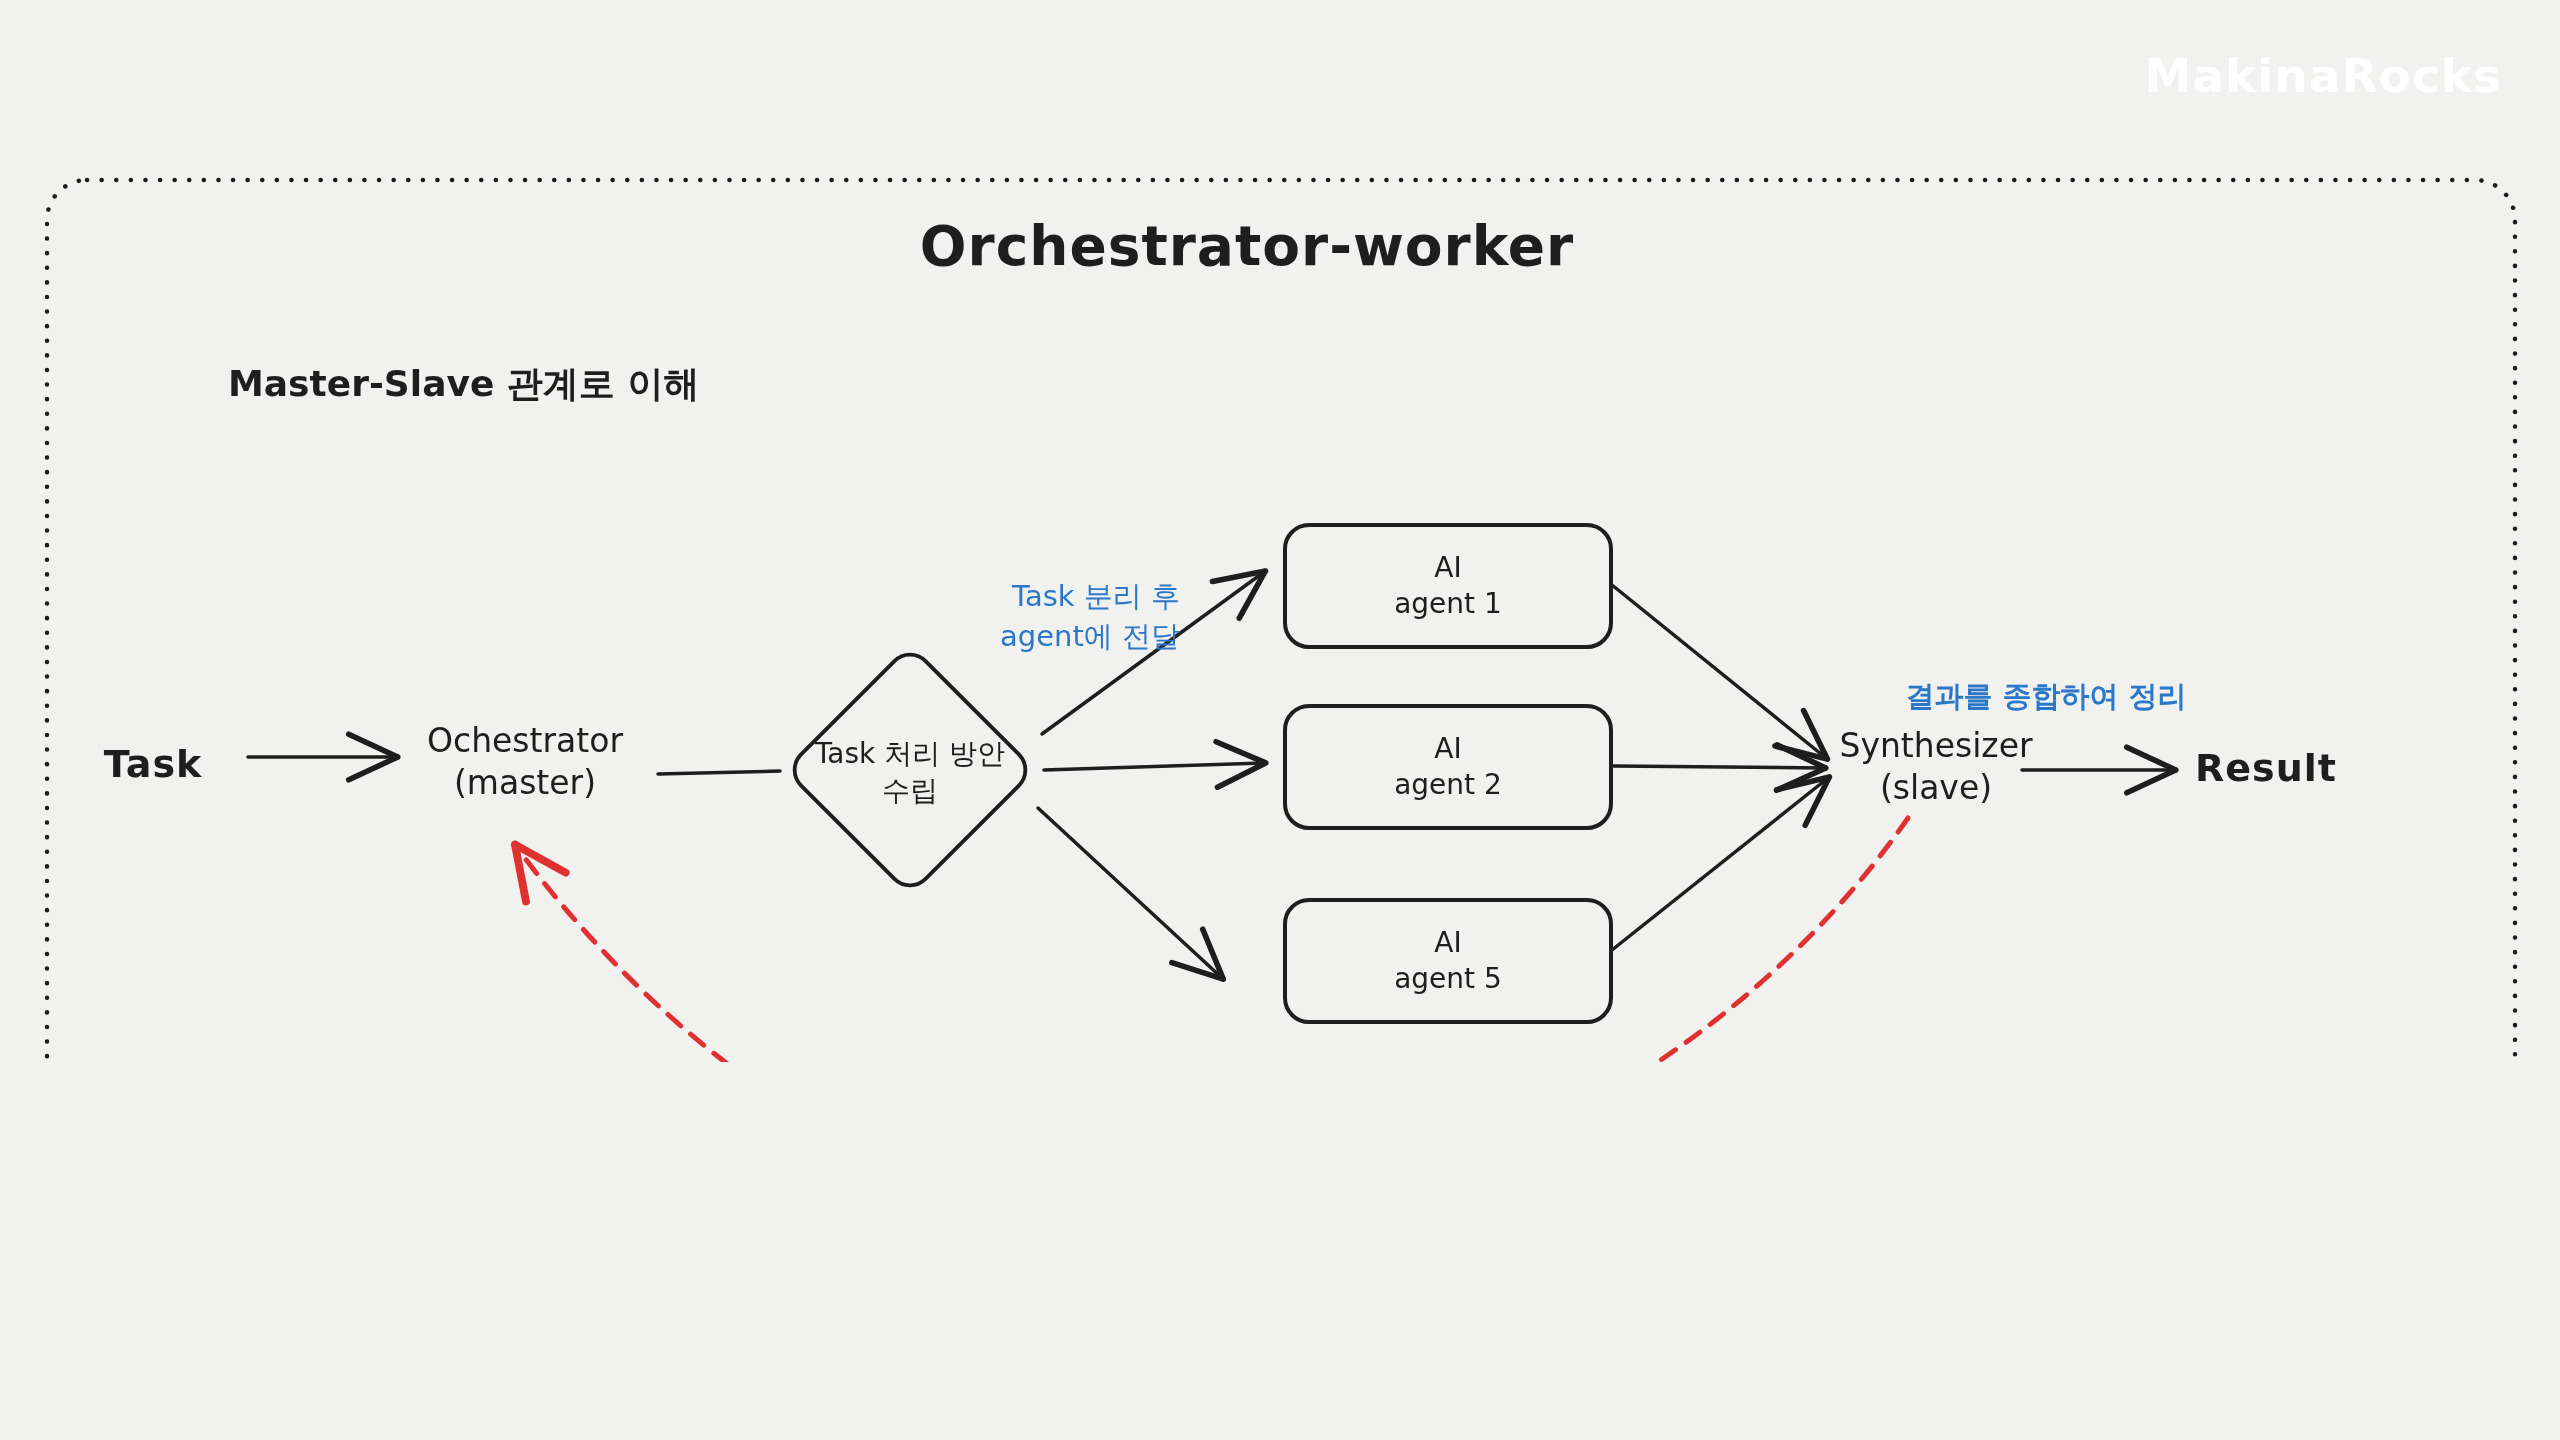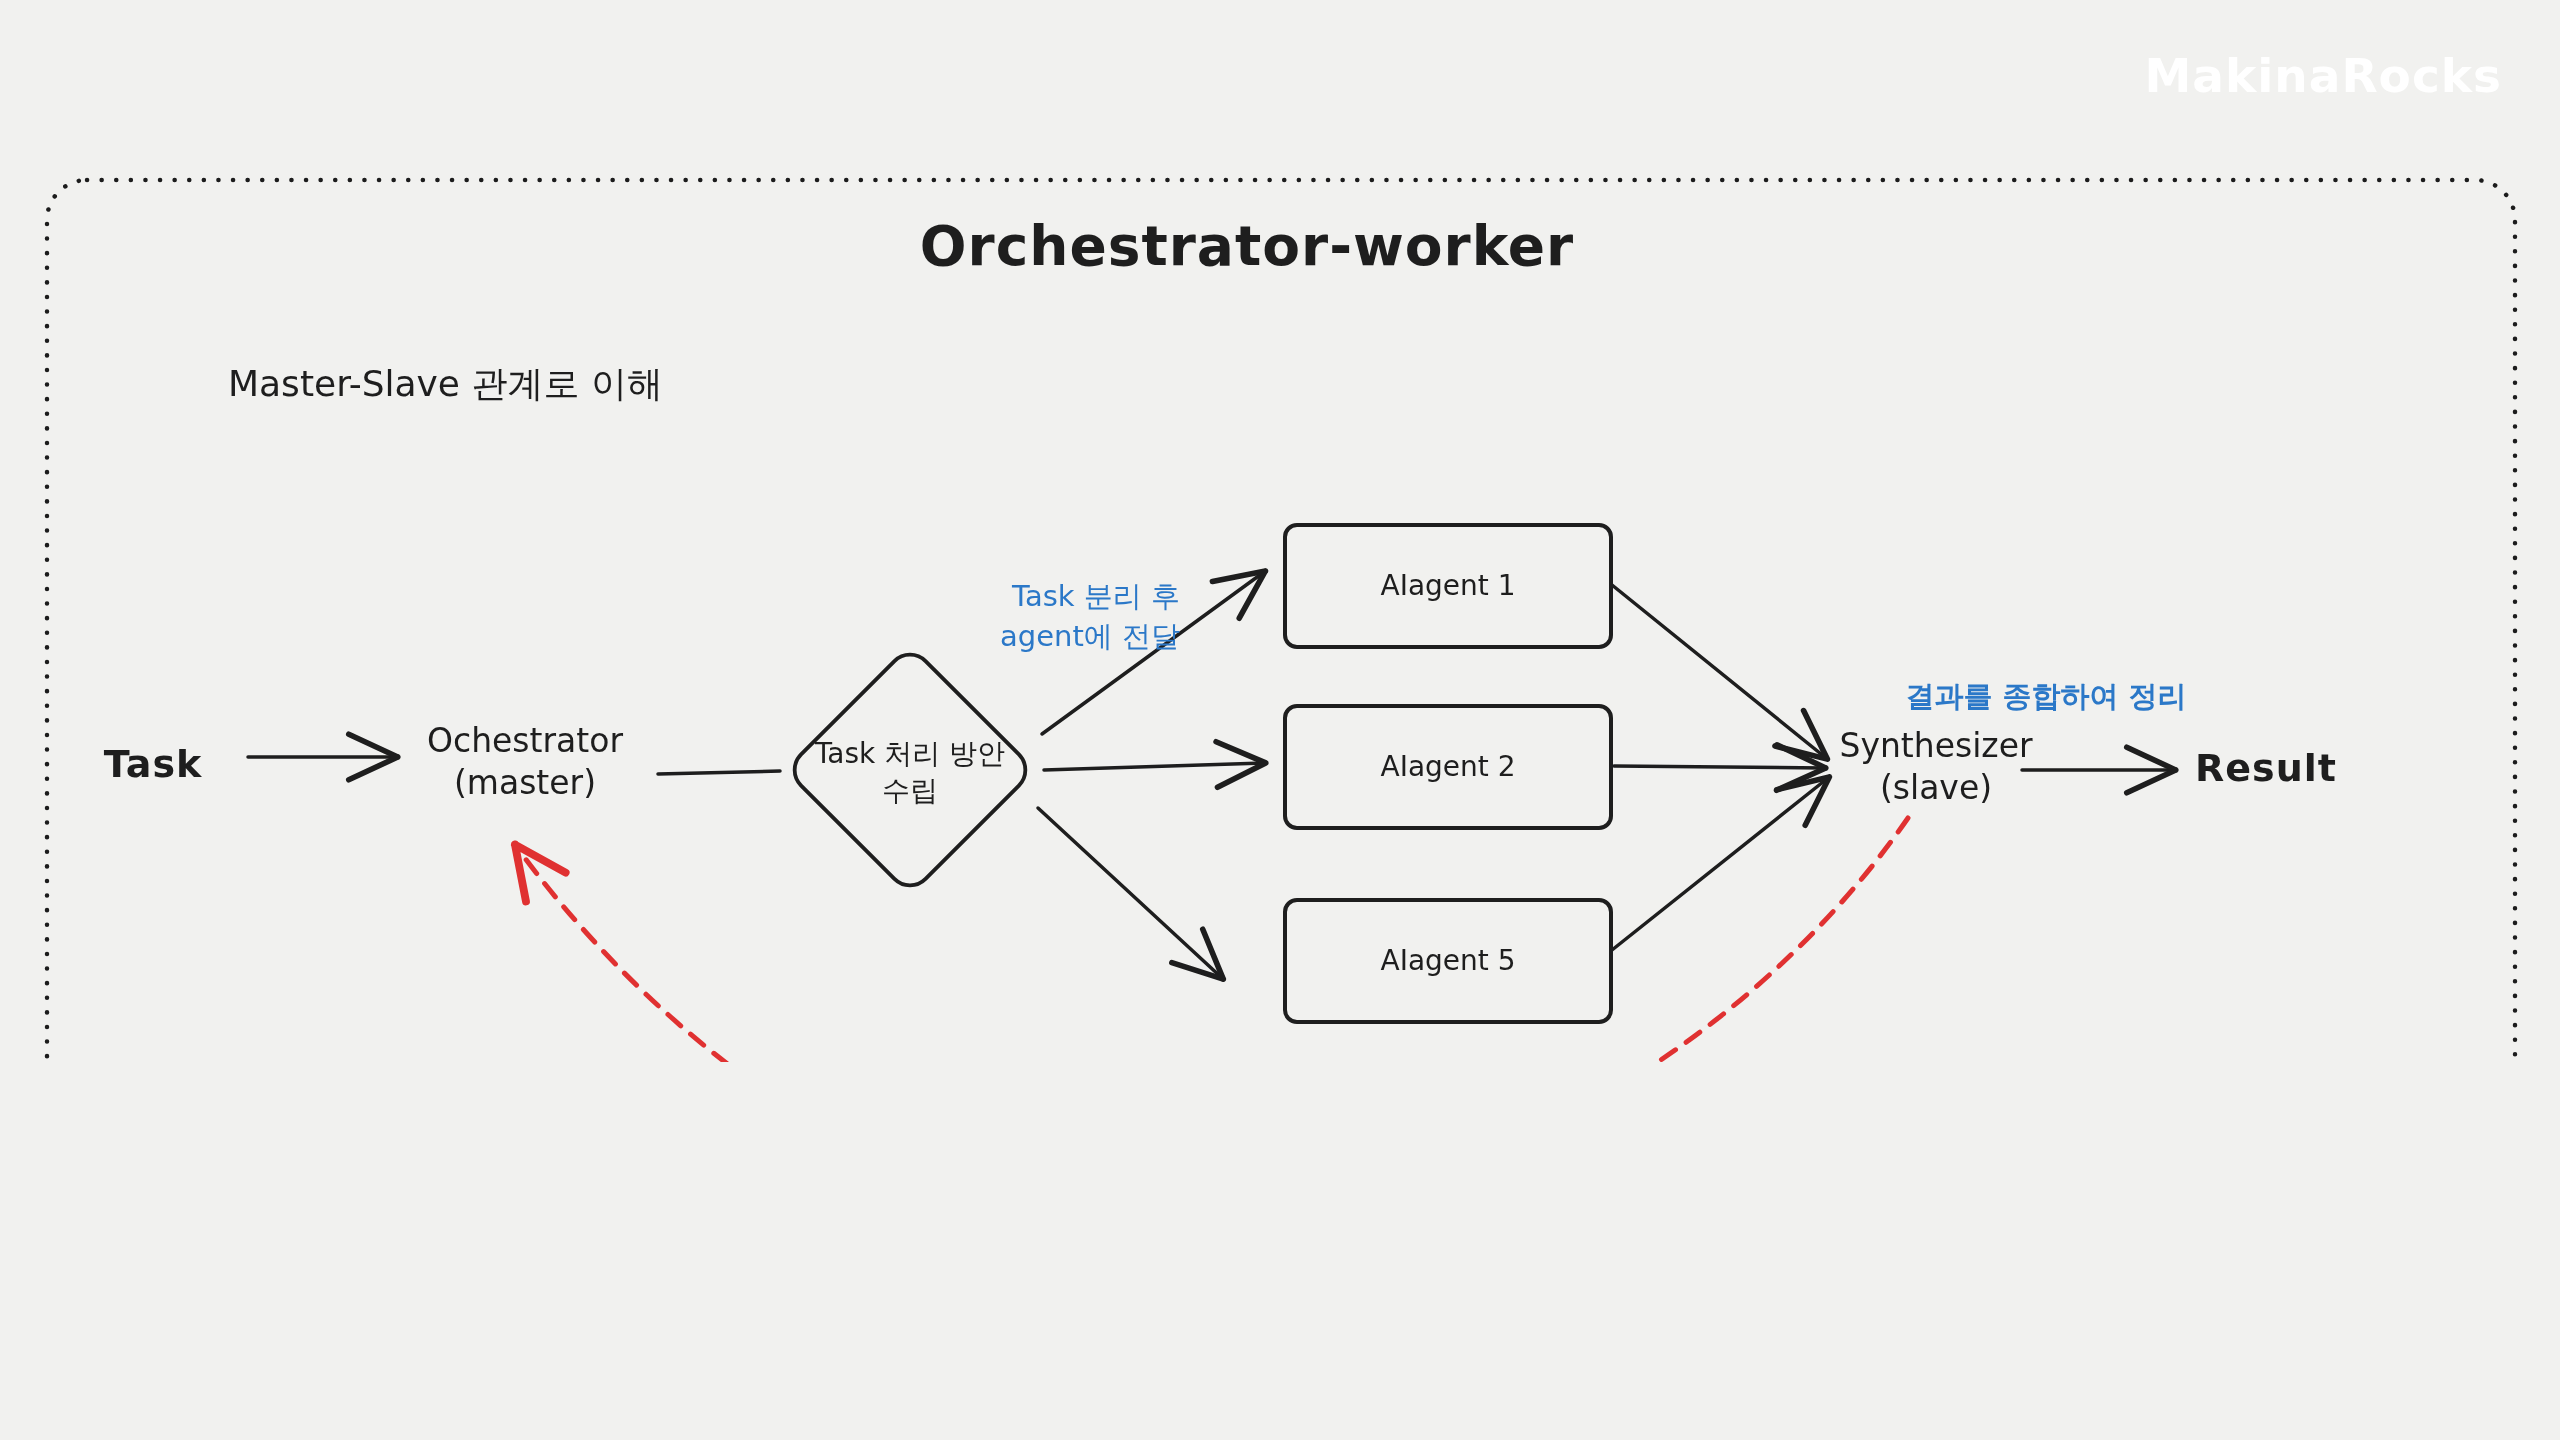--- a/index.html
+++ b/index.html
@@ -10,29 +10,29 @@
   .shapes{position:absolute;left:0;top:0;width:2560px;height:1440px;}
   .ctr{position:absolute;transform:translate(-50%,-50%);text-align:center;white-space:nowrap;}
   .logo{
     position:absolute;right:58px;top:48px;
     font-family:"DejaVu Sans",sans-serif;font-weight:bold;font-size:47px;
     color:#ffffff;letter-spacing:1px;
   }
   .title{font-size:55px;font-weight:bold;letter-spacing:1px;}
   .subtitle{
     position:absolute;left:228px;top:384px;transform:translateY(-50%);
-    font-size:36px;font-weight:400;white-space:nowrap;
+    font-size:36px;font-weight:700;white-space:nowrap;
   }
   .big-label{font-size:38px;font-weight:bold;letter-spacing:1px;}
   .node-2line{font-size:33px;line-height:42px;font-weight:400;}
   .diamond-text{font-size:28px;line-height:37px;font-weight:500;}
   .agent-box{
     position:absolute;left:1283px;width:322px;height:118px;
-    border:4.5px solid #1e1e1e;border-radius:14px;background:transparent;
-    display:flex;flex-direction:row;align-items:center;justify-content:center;
+    border:4.5px solid #1e1e1e;border-radius:26px;background:transparent;
+    display:flex;flex-direction:column;align-items:center;justify-content:center;
     font-size:28px;line-height:36px;font-weight:500;
   }
   .blue-note{color:#2b78c8;font-size:29px;line-height:40px;font-weight:500;text-align:right;}
 </style>
 </head>
 <body>
 
 <div class="canvas">
 
   <svg class="shapes" viewBox="0 0 2560 1440">

